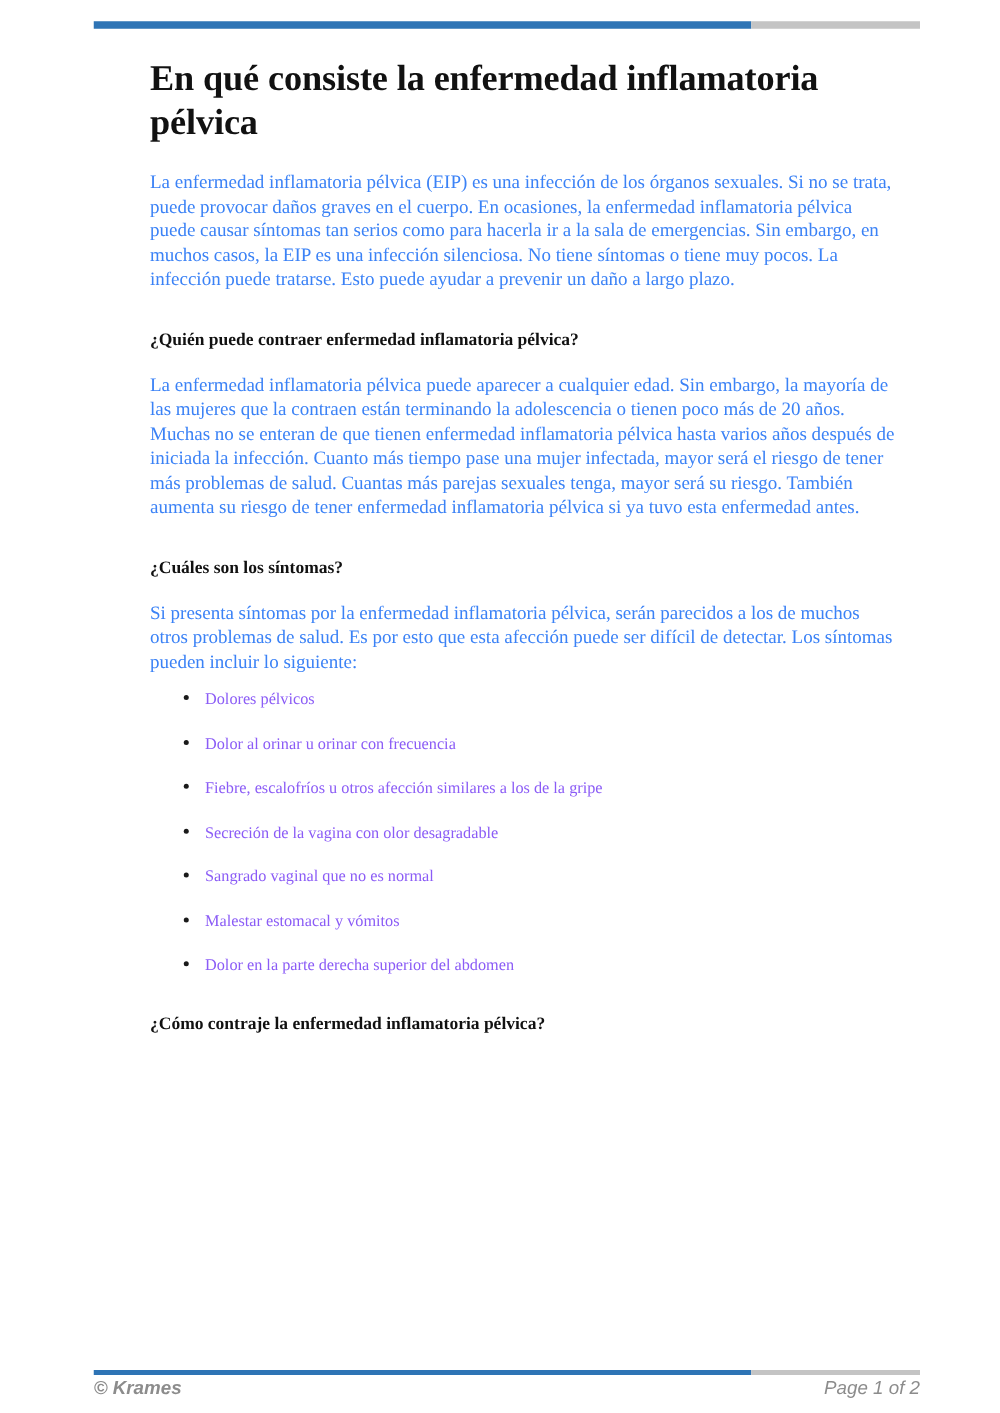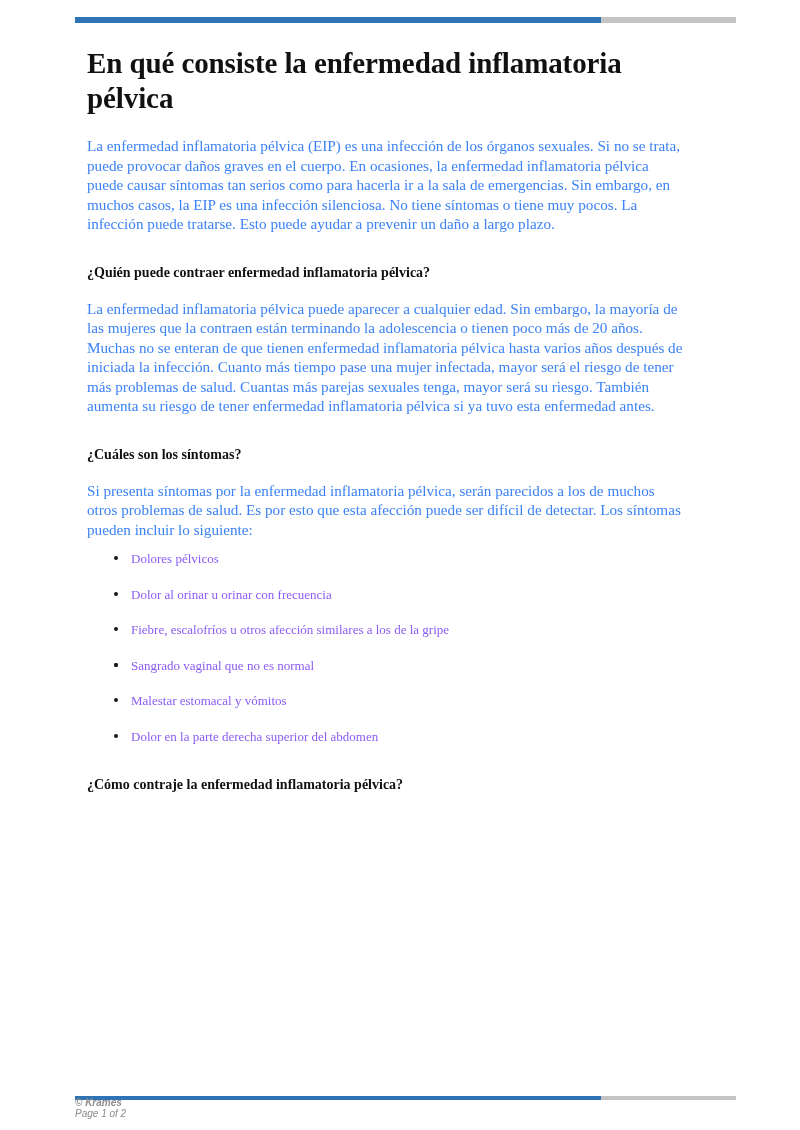--- a/index.html
+++ b/index.html
@@ -33,21 +33,21 @@
   .header-rule .seg-gray {
     flex: 1;
     height: 100%;
     background: #c4c4c4;
   }
 
   
   .page {
     position: absolute;
     top: 46px;
-    left: 87px;
+    left: 120px;
     width: 596px;
   }
 
   h1.doc-title {
     font-family: "Liberation Serif", "DejaVu Serif", serif;
     font-size: 29px;
     font-weight: bold;
     line-height: 35px;
     margin: 0 0 20px 0;
     letter-spacing: -0.1px;
@@ -116,23 +116,22 @@
   .footer {
     position: absolute;
     bottom: 11px;
     left: 75px;
     width: 661px;
     display: flex;
     justify-content: space-between;
     align-items: baseline;
     font-family: "Liberation Sans", "DejaVu Sans", sans-serif;
     font-style: italic;
-    font-size: 10px;
+    font-size: 15px;
     color: #8c8c8c;
-    flex-direction: column;
   }
   .footer .copyright { font-weight: bold; }
   .footer .page-number { font-weight: normal; }
 </style>
 </head>
 <body>
 
 <div class="header-rule">
   <div class="seg-blue"></div>
   <div class="seg-gray"></div>
@@ -160,20 +159,21 @@
     <li>
       <span class="bullet-dot"></span>
       <span>Dolor al orinar u orinar con frecuencia</span>
     </li>
     <li>
       <span class="bullet-dot"></span>
       <span>Fiebre, escalofríos u otros afección similares a los de la gripe</span>
     </li>
     <li>
       <span class="bullet-dot"></span>
+      <span>Secreción de la vagina con olor desagradable</span>
     </li>
     <li>
       <span class="bullet-dot"></span>
       <span>Sangrado vaginal que no es normal</span>
     </li>
     <li>
       <span class="bullet-dot"></span>
       <span>Malestar estomacal y vómitos</span>
     </li>
     <li>

